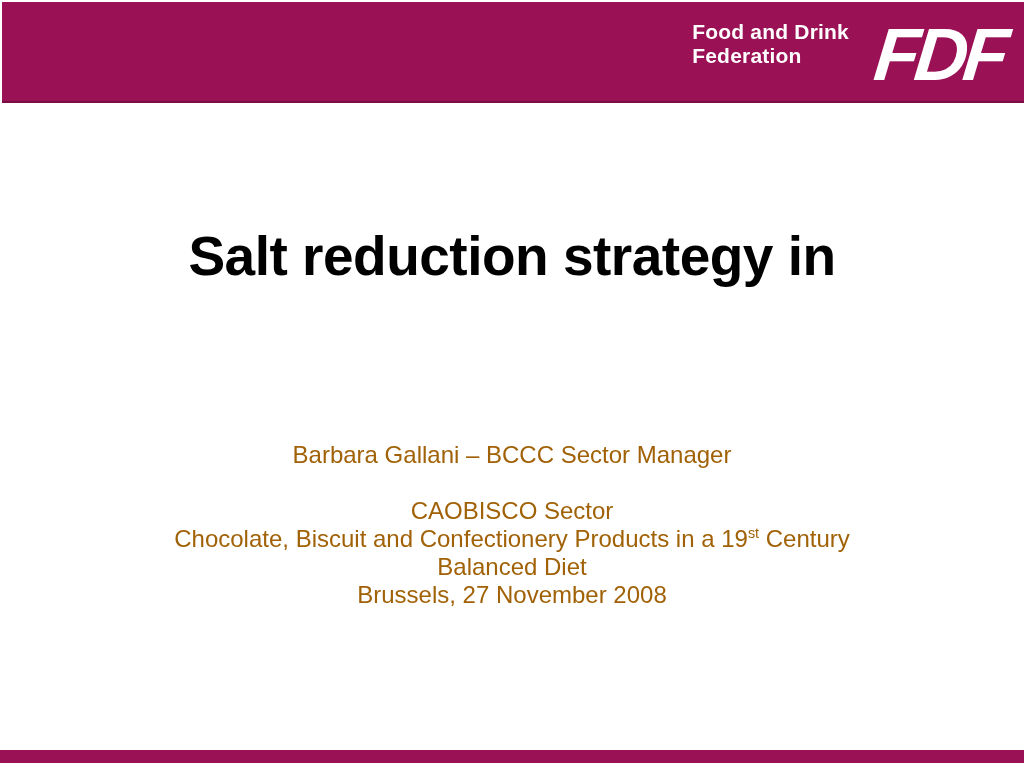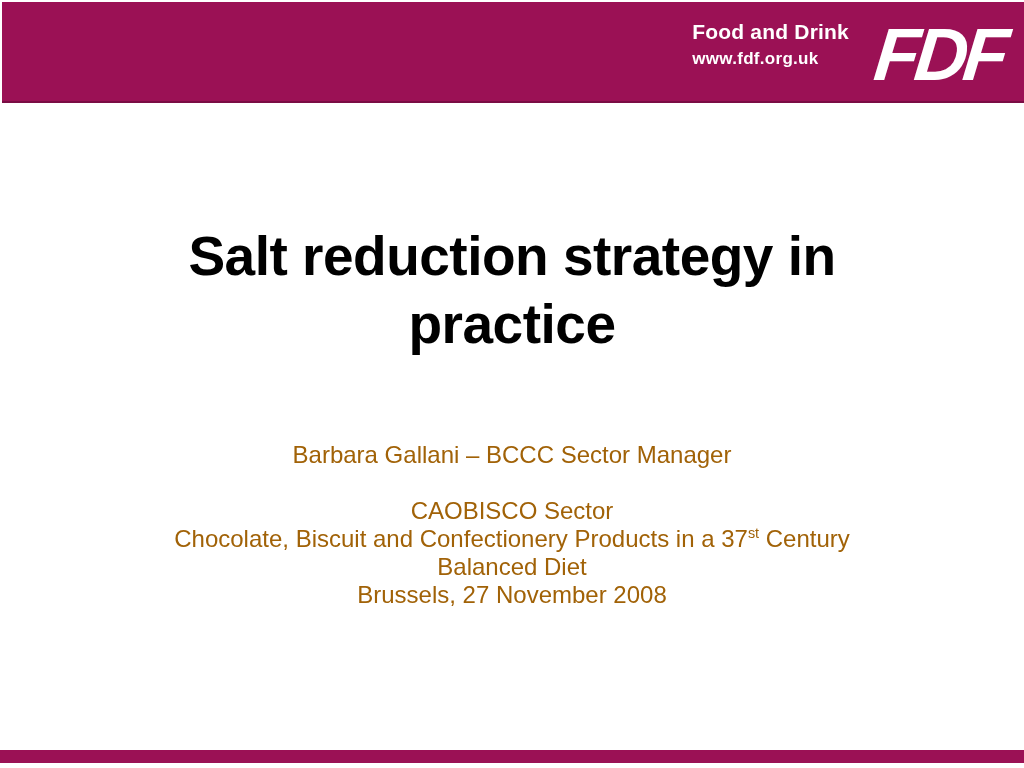--- a/index.html
+++ b/index.html
@@ -115,35 +115,34 @@
   }
 </style>
 </head>
 <body>
 
 <div class="slide">
 
   <header class="banner" style="background-color: rgb(155, 17, 85);">
     <div class="banner-text">
       <div class="org-line">Food and Drink</div>
-      <div class="org-url">www.fdf.org.uk</div>
+      <div class="org-line">Federation</div>
     </div>
     <div class="logo">
       <span class="logo-text">FDF</span>
     </div>
   </header>
 
   <h1 class="title">
     <span class="title-line">Salt reduction strategy in</span>
-    <span class="title-line">practice</span>
   </h1>
 
   <div class="subtitle">
     <p>Barbara Gallani – BCCC Sector Manager</p>
     <p class="spacer"></p>
     <p>CAOBISCO Sector</p>
-    <p><span>Chocolate, Biscuit and Confectionery Products in a 37</span><sup>st</sup><span> Century Balanced Diet</span></p>
+    <p><span>Chocolate, Biscuit and Confectionery Products in a 19</span><sup>st</sup><span> Century Balanced Diet</span></p>
     <p>Brussels, 27 November 2008</p>
   </div>
 
   <footer class="footer-bar" style="background-color: rgb(155, 17, 85);"></footer>
 
 </div>
 
 </body></html>

